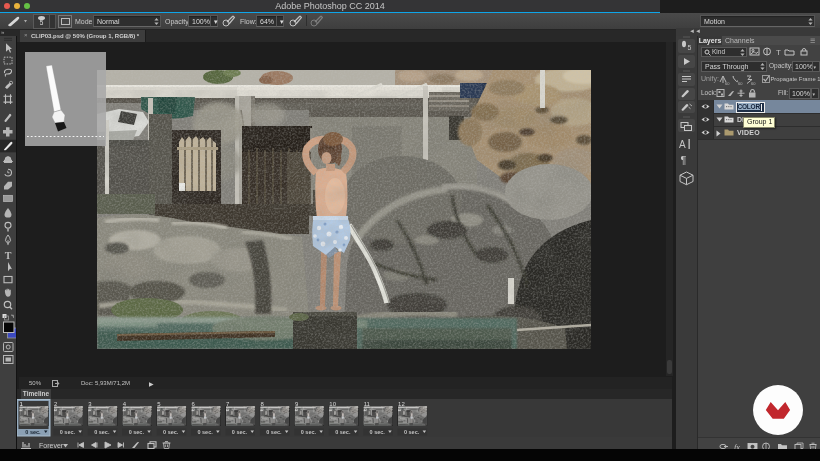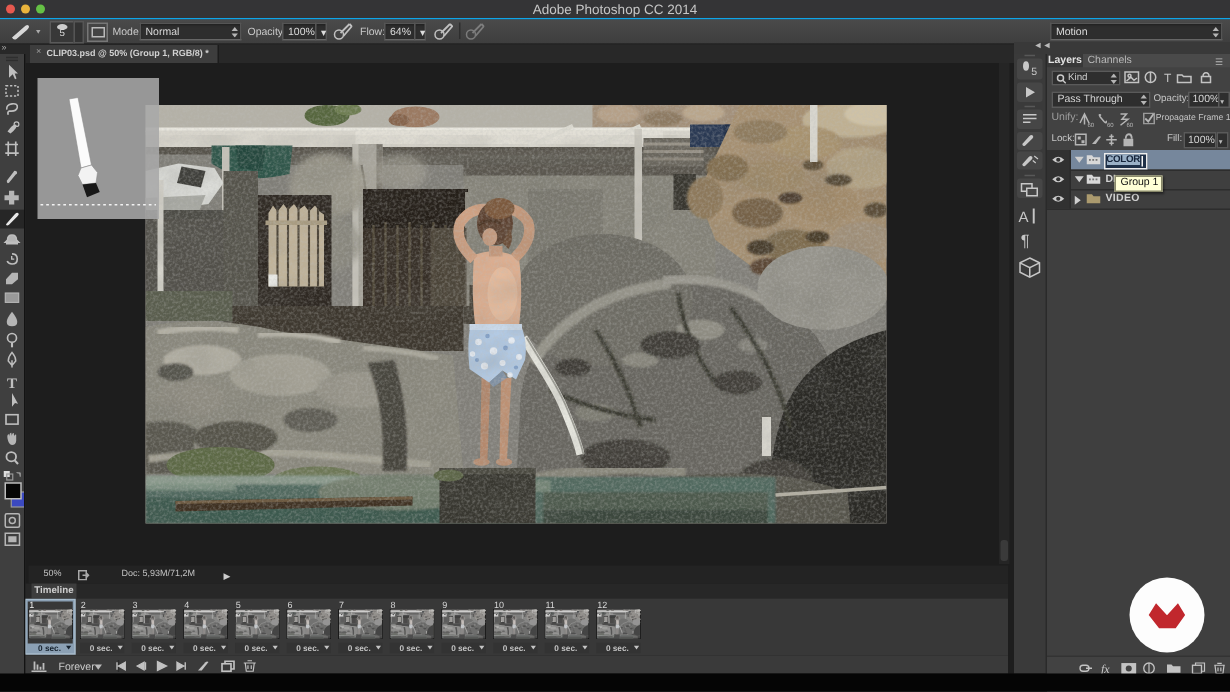--- a/index.html
+++ b/index.html
@@ -1,20 +1,20 @@
 <!DOCTYPE html>
 <html><head>
 <meta charset="utf-8">
 <style>
   html,body{margin:0;padding:0;background:#1d1d1d;}
   body{width:820px;height:461px;position:relative;overflow:hidden;
        font-family:"Liberation Sans",sans-serif;-webkit-font-smoothing:antialiased;}
   .abs{position:absolute;}
   
-  #titlebar{left:0;top:0;width:820px;height:12px;background:#343436;border-bottom:1px solid #0ea5e9;}
+  #titlebar{left:0;top:0;width:660px;height:12px;background:#343436;border-bottom:4px solid #0ea5e9;}
   .tl{position:absolute;top:2.5px;width:6.5px;height:6.5px;border-radius:50%;}
   #title{position:absolute;left:0;right:0;top:1px;text-align:center;font-size:9px;color:#c6c6c6;}
   
   #optbar{left:0;top:13px;width:820px;height:16px;background:linear-gradient(#4a4a4a,#3e3e3e);border-bottom:1px solid #242424;}
   .lbl{position:absolute;top:4.5px;font-size:7px;color:#c9c9c9;}
   .dd{position:absolute;top:2px;height:10px;background:#2e2e2e;border:1px solid #555;border-bottom-color:#666;box-shadow:inset 0 1px 1px #222;}
   .dd span{position:absolute;left:3px;top:1.5px;font-size:7px;color:#dcdcdc;white-space:nowrap;}
   .ddar{position:absolute;right:2px;top:2px;font-size:6px;color:#bbb;}
   
   #tabbar{left:0;top:30px;width:820px;height:12px;background:#282828;}

